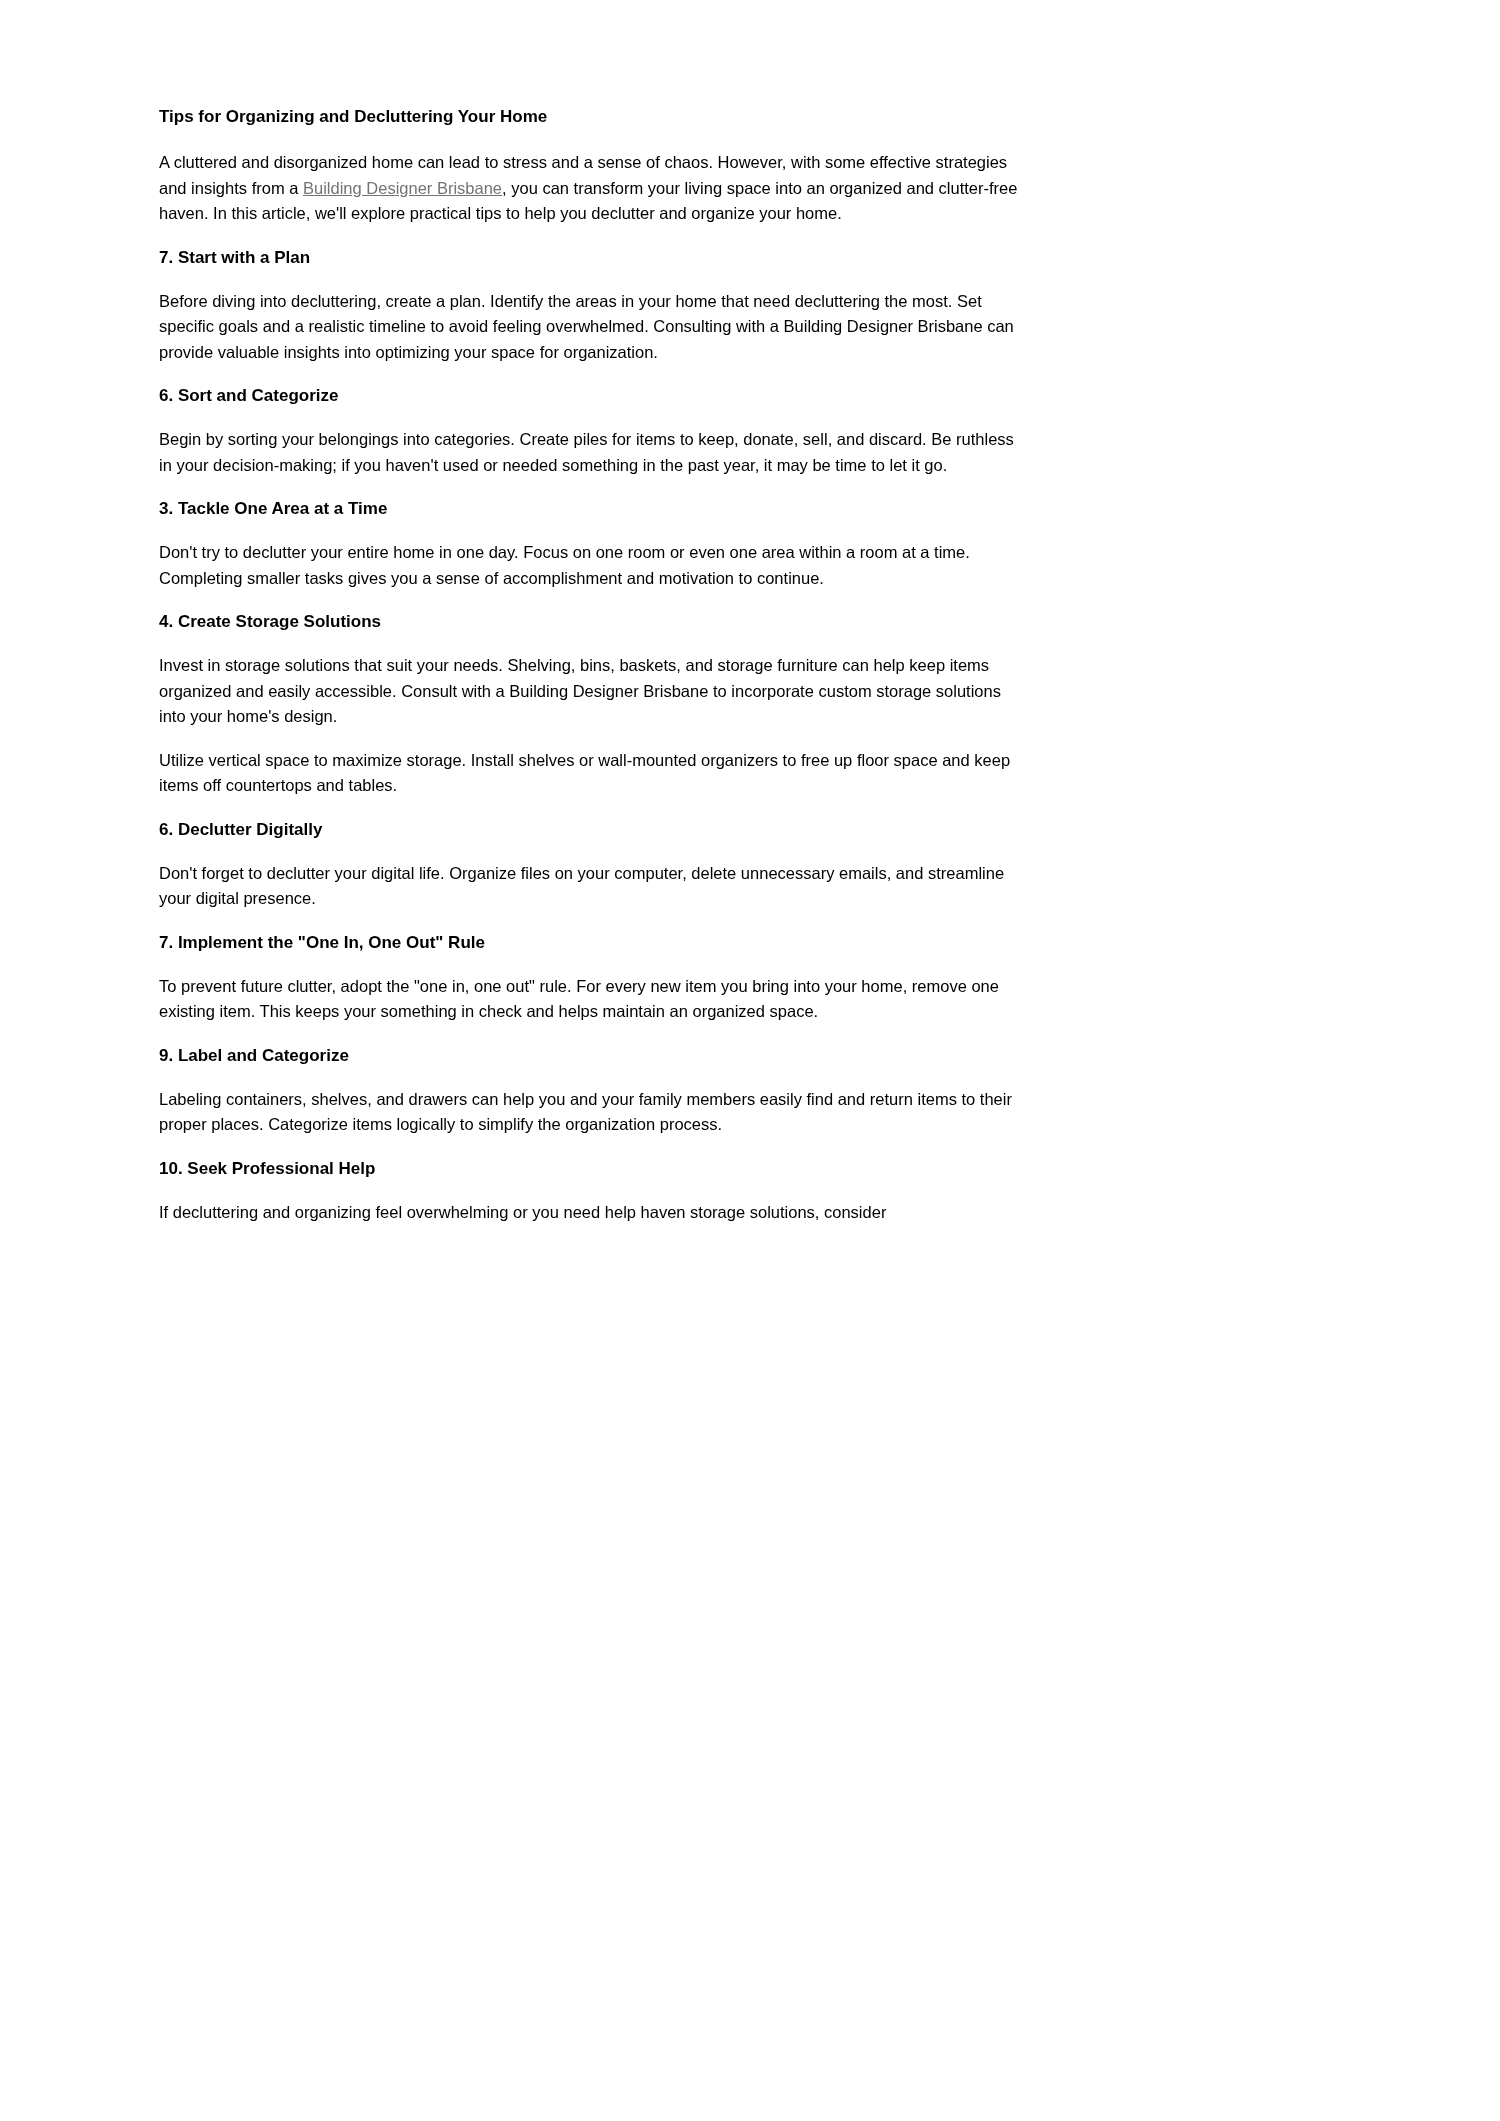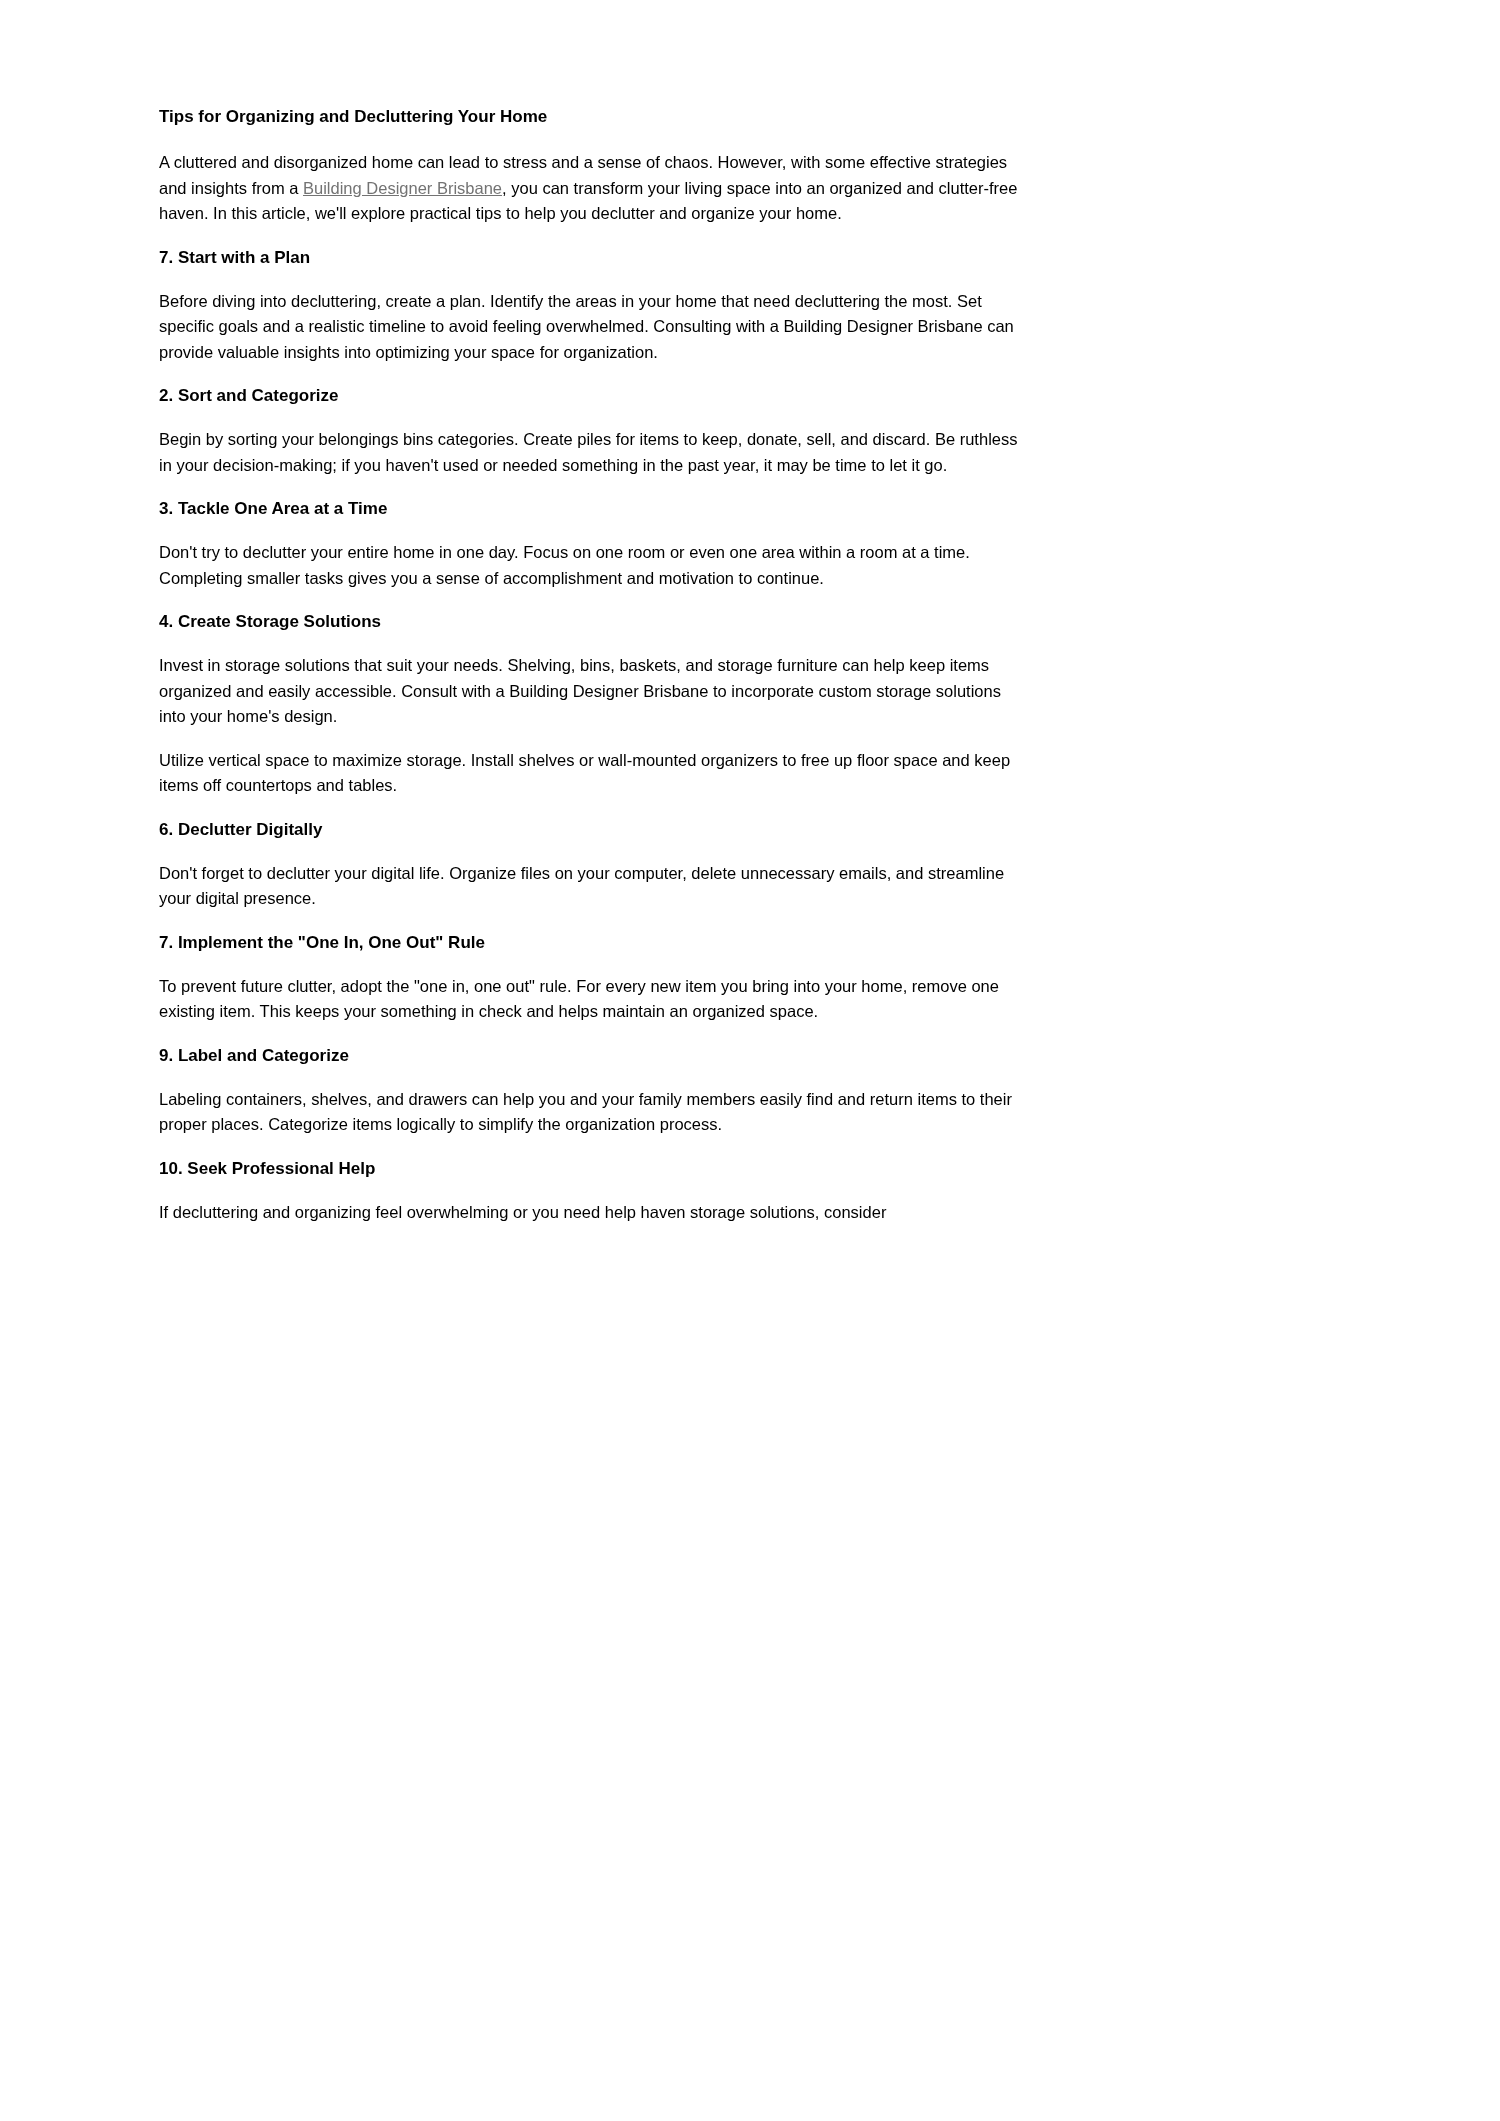--- a/index.html
+++ b/index.html
@@ -53,22 +53,22 @@
     <h1 class="doc-title">Tips for Organizing and Decluttering Your Home</h1>
 
     <p class="body-text"><span>A cluttered and disorganized home can lead to stress and a sense of chaos. However, with some effective strategies and insights from a </span><a href="#" class="doc-link">Building Designer Brisbane</a><span>, you can transform your living space into an organized and clutter-free haven. In this article, we'll explore practical tips to help you declutter and organize your home.</span></p>
 
     <section>
       <h2 class="section-heading">7. Start with a Plan</h2>
       <p class="body-text">Before diving into decluttering, create a plan. Identify the areas in your home that need decluttering the most. Set specific goals and a realistic timeline to avoid feeling overwhelmed. Consulting with a Building Designer Brisbane can provide valuable insights into optimizing your space for organization.</p>
     </section>
 
     <section>
-      <h2 class="section-heading">2. Sort and Categorize</h2>
-      <p class="body-text">Begin by sorting your belongings bins categories. Create piles for items to keep, donate, sell, and discard. Be ruthless in your decision-making; if you haven't used or needed something in the past year, it may be time to let it go.</p>
+      <h2 class="section-heading">6. Sort and Categorize</h2>
+      <p class="body-text">Begin by sorting your belongings into categories. Create piles for items to keep, donate, sell, and discard. Be ruthless in your decision-making; if you haven't used or needed something in the past year, it may be time to let it go.</p>
     </section>
 
     <section>
       <h2 class="section-heading">3. Tackle One Area at a Time</h2>
       <p class="body-text">Don't try to declutter your entire home in one day. Focus on one room or even one area within a room at a time. Completing smaller tasks gives you a sense of accomplishment and motivation to continue.</p>
     </section>
 
     <section>
       <h2 class="section-heading">4. Create Storage Solutions</h2>
       <p class="body-text">Invest in storage solutions that suit your needs. Shelving, bins, baskets, and storage furniture can help keep items organized and easily accessible. Consult with a Building Designer Brisbane to incorporate custom storage solutions into your home's design.</p>

